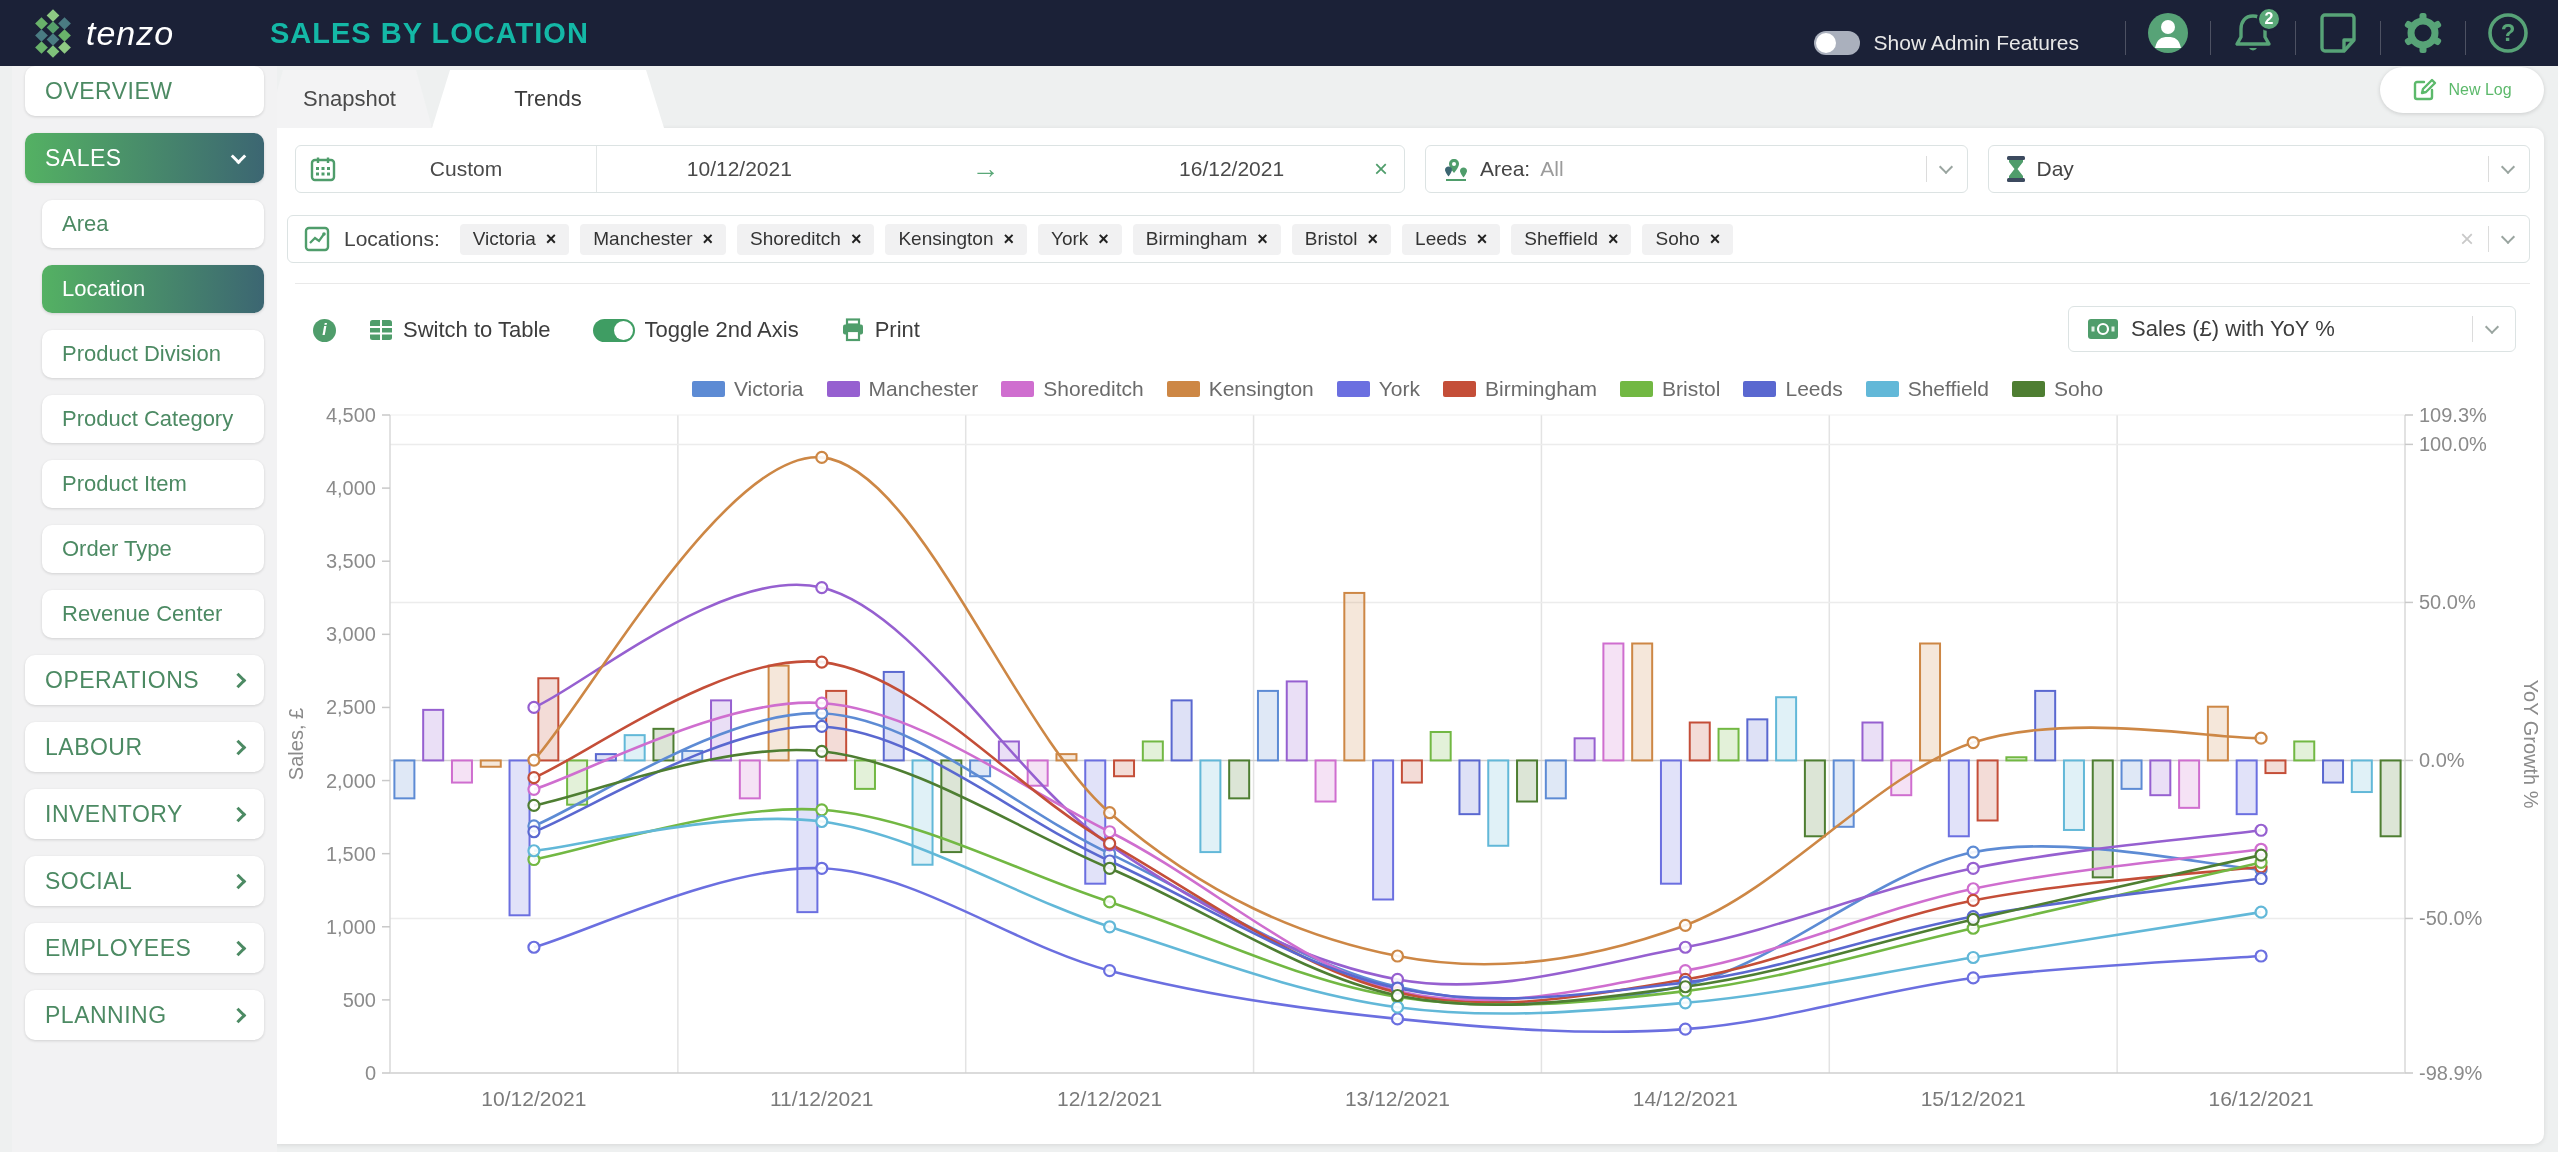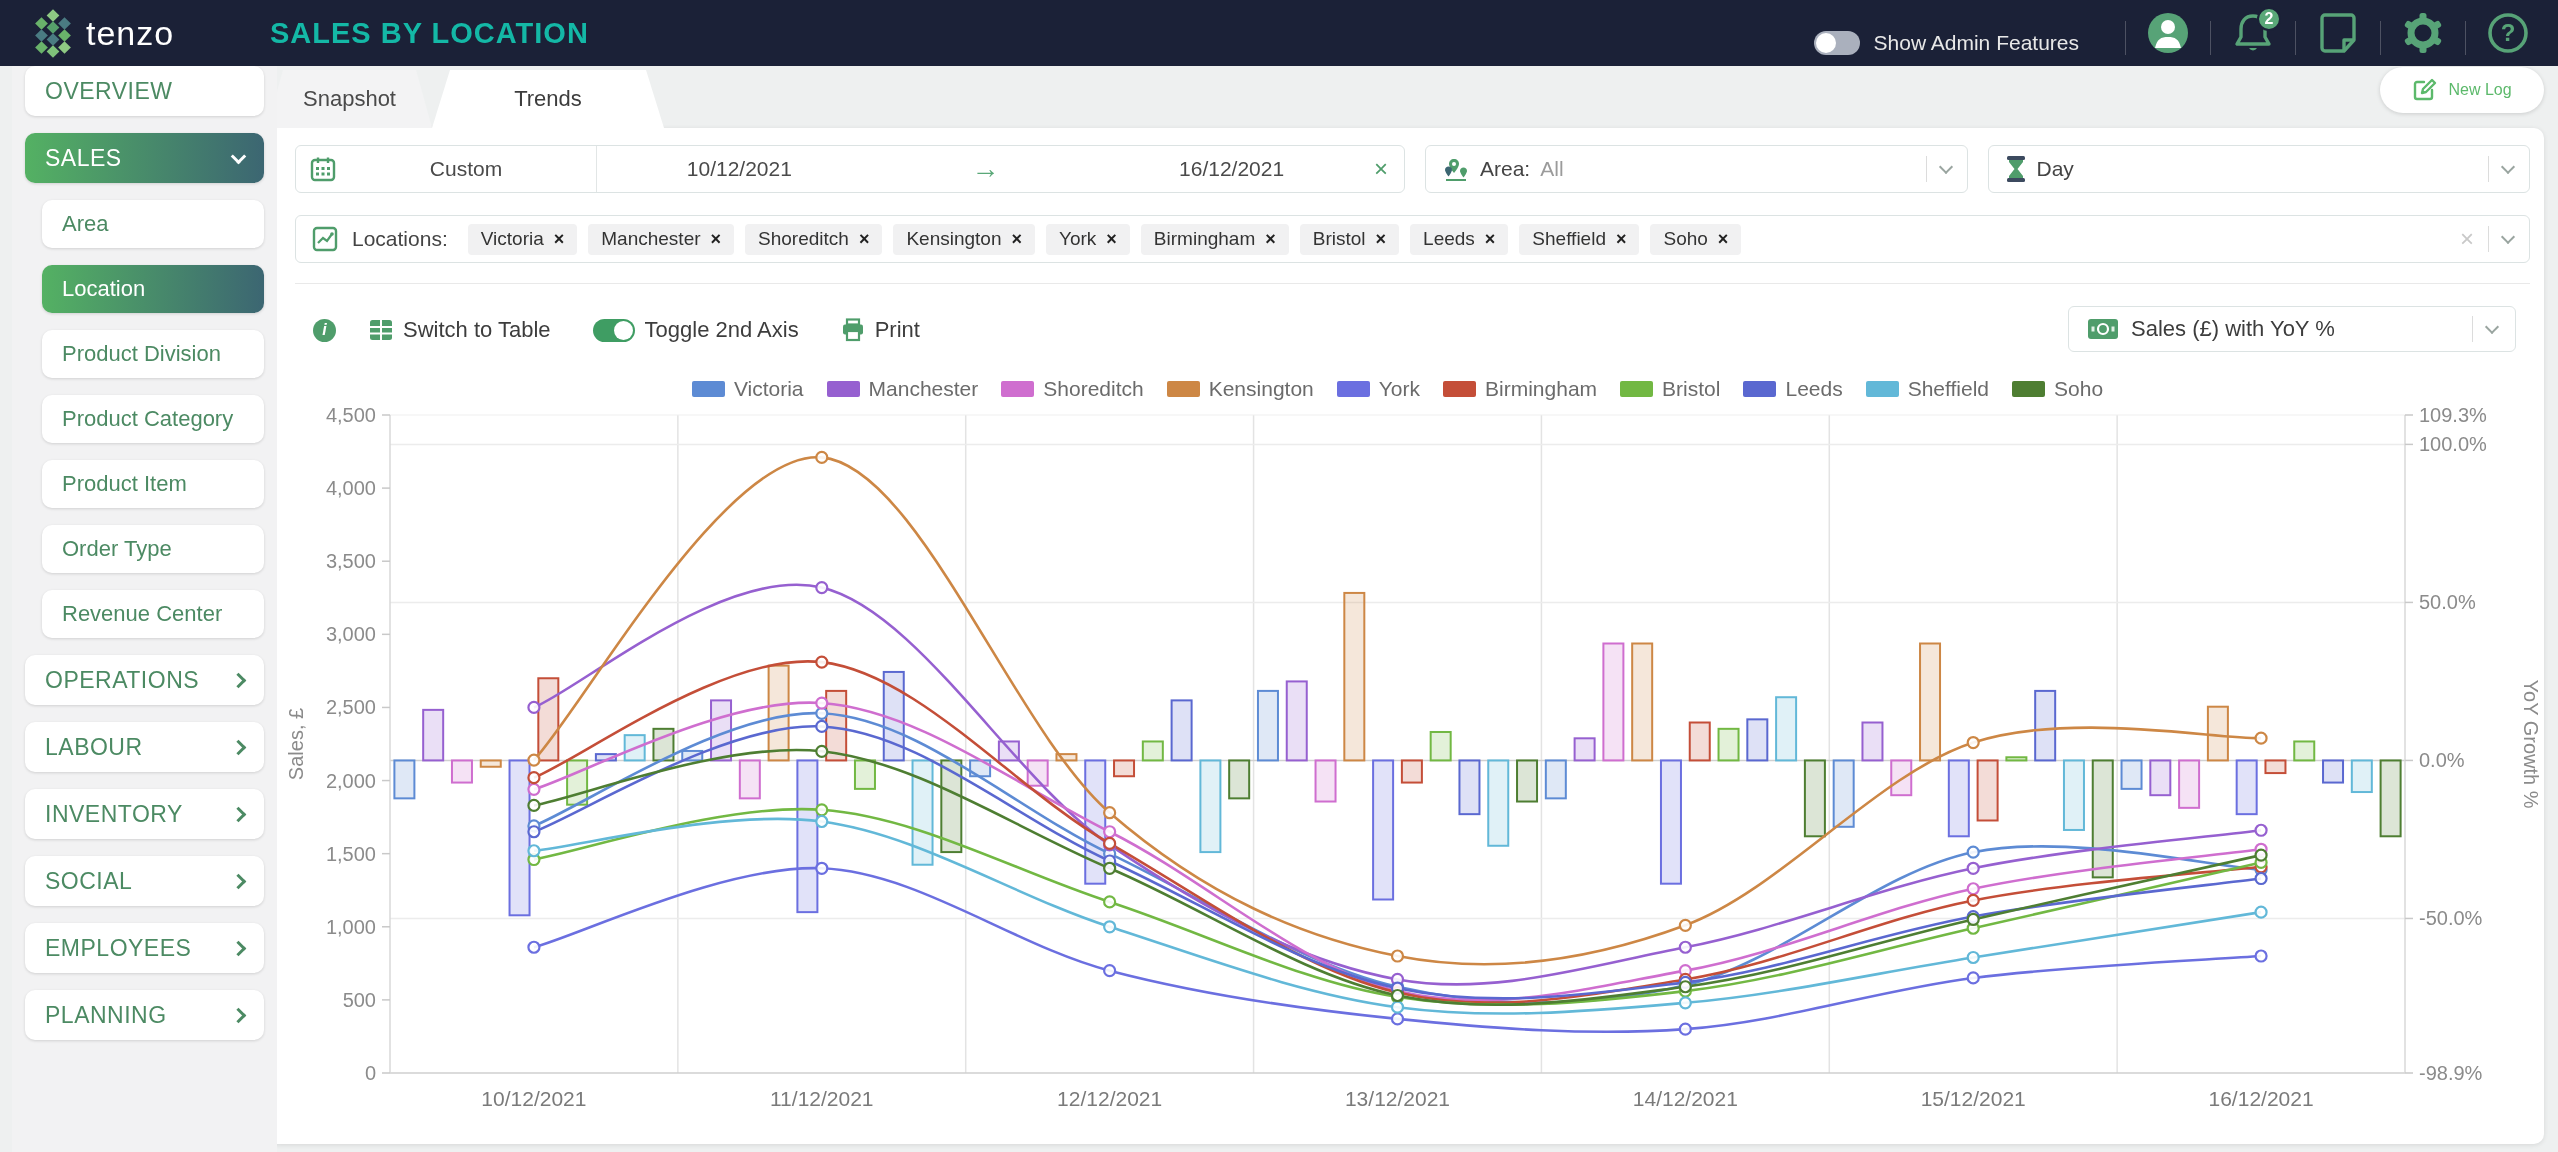--- a/index.html
+++ b/index.html
@@ -3,21 +3,21 @@
 <meta charset="utf-8">
 <style>
   * { margin:0; padding:0; box-sizing:border-box; }
   html,body { width:2558px; height:1152px; overflow:hidden; background:#eef0f0;
     font-family:"Liberation Sans", sans-serif; }
 
   
   .topbar { position:absolute; left:0; top:0; width:2558px; height:66px; background:#1b2137;
     display:flex; align-items:center; z-index:20; }
   .logo { display:flex; align-items:center; gap:10px; margin-left:30px; width:210px; }
-  .logo-text { color:#fff; font-size:34px; letter-spacing:1px; font-weight:400; }
+  .logo-text { color:#fff; font-size:34px; letter-spacing:1px; font-weight:400;font-style:italic; }
   .page-title { color:#14b8a6; font-size:29px; font-weight:700; letter-spacing:1px; margin-left:30px; }
   .topbar-right { margin-left:auto; display:flex; align-items:flex-end; margin-right:28px; gap:0; }
   .admin-toggle { display:flex; align-items:center; gap:14px; margin-right:26px; }
   .switch-off { width:46px; height:24px; border-radius:12px; background:#aab0bd; position:relative; cursor:pointer; }
   .switch-off .knob { position:absolute; left:2px; top:2px; width:20px; height:20px; border-radius:50%; background:#fff; }
   .admin-label { color:#e8e8e8; font-size:21px; }
   .tb-sep { width:1px; height:34px; background:rgba(255,255,255,0.22); margin:0 20px; }
   .icon-btn { width:44px; height:44px; display:flex; align-items:center; justify-content:center; cursor:pointer; position:relative; }
   .badge { position:absolute; top:-4px; right:-6px; min-width:24px; height:24px; border-radius:12px; background:#5aa878;
     color:#fff; font-size:16px; font-weight:700; display:flex; align-items:center; justify-content:center; border:2px solid #1b2137; }
@@ -53,21 +53,21 @@
   .dc-div { width:1px; height:46px; background:#e2e6e6; }
   .dc-dates { flex:1; display:flex; align-items:center; justify-content:space-around; font-size:21px; color:#4a4a4a; }
   .dc-arrow { color:#5aa878; font-size:28px; }
   .x-green { color:#4f9d6b; font-size:24px; cursor:pointer; }
   .select-box { flex:1; padding:0 16px; font-size:21px; color:#444; gap:10px; }
   .sel-right { margin-left:auto; display:flex; align-items:center; gap:14px; }
   .sel-bar { width:1px; height:26px; background:#dcdcdc; }
   .sel-chev { width:10px; height:10px; border-right:2.5px solid #9aa5a0; border-bottom:2.5px solid #9aa5a0; transform:rotate(45deg); margin-top:-5px; }
   .gray-text { color:#9b9b9b; }
 
-  .locations-bar { position:absolute; left:28px; top:87px; right:14px; height:48px; border:1px solid #dce3e3;
+  .locations-bar { position:absolute; left:20px; top:87px; right:14px; height:48px; border:1px solid #dce3e3;
     border-radius:6px; display:flex; align-items:center; padding:0 16px; gap:14px; }
   .loc-label { font-size:21px; color:#444; margin-right:6px; }
   .chips { display:flex; gap:11px; align-items:center; flex:1; }
   .chip { background:#f1f1f2; border-radius:4px; height:31px; display:flex; align-items:center; padding:0 13px;
     font-size:19px; color:#333; gap:10px; cursor:pointer; white-space:nowrap; }
   .chip-x { font-weight:700; font-size:18px; color:#222; cursor:pointer; }
   .loc-right { display:flex; align-items:center; gap:14px; }
   .x-gray { color:#c9c9c9; font-size:24px; cursor:pointer; }
 
   .hrule { position:absolute; left:28px; right:14px; top:155px; height:1px; background:#e9e9e9; }

